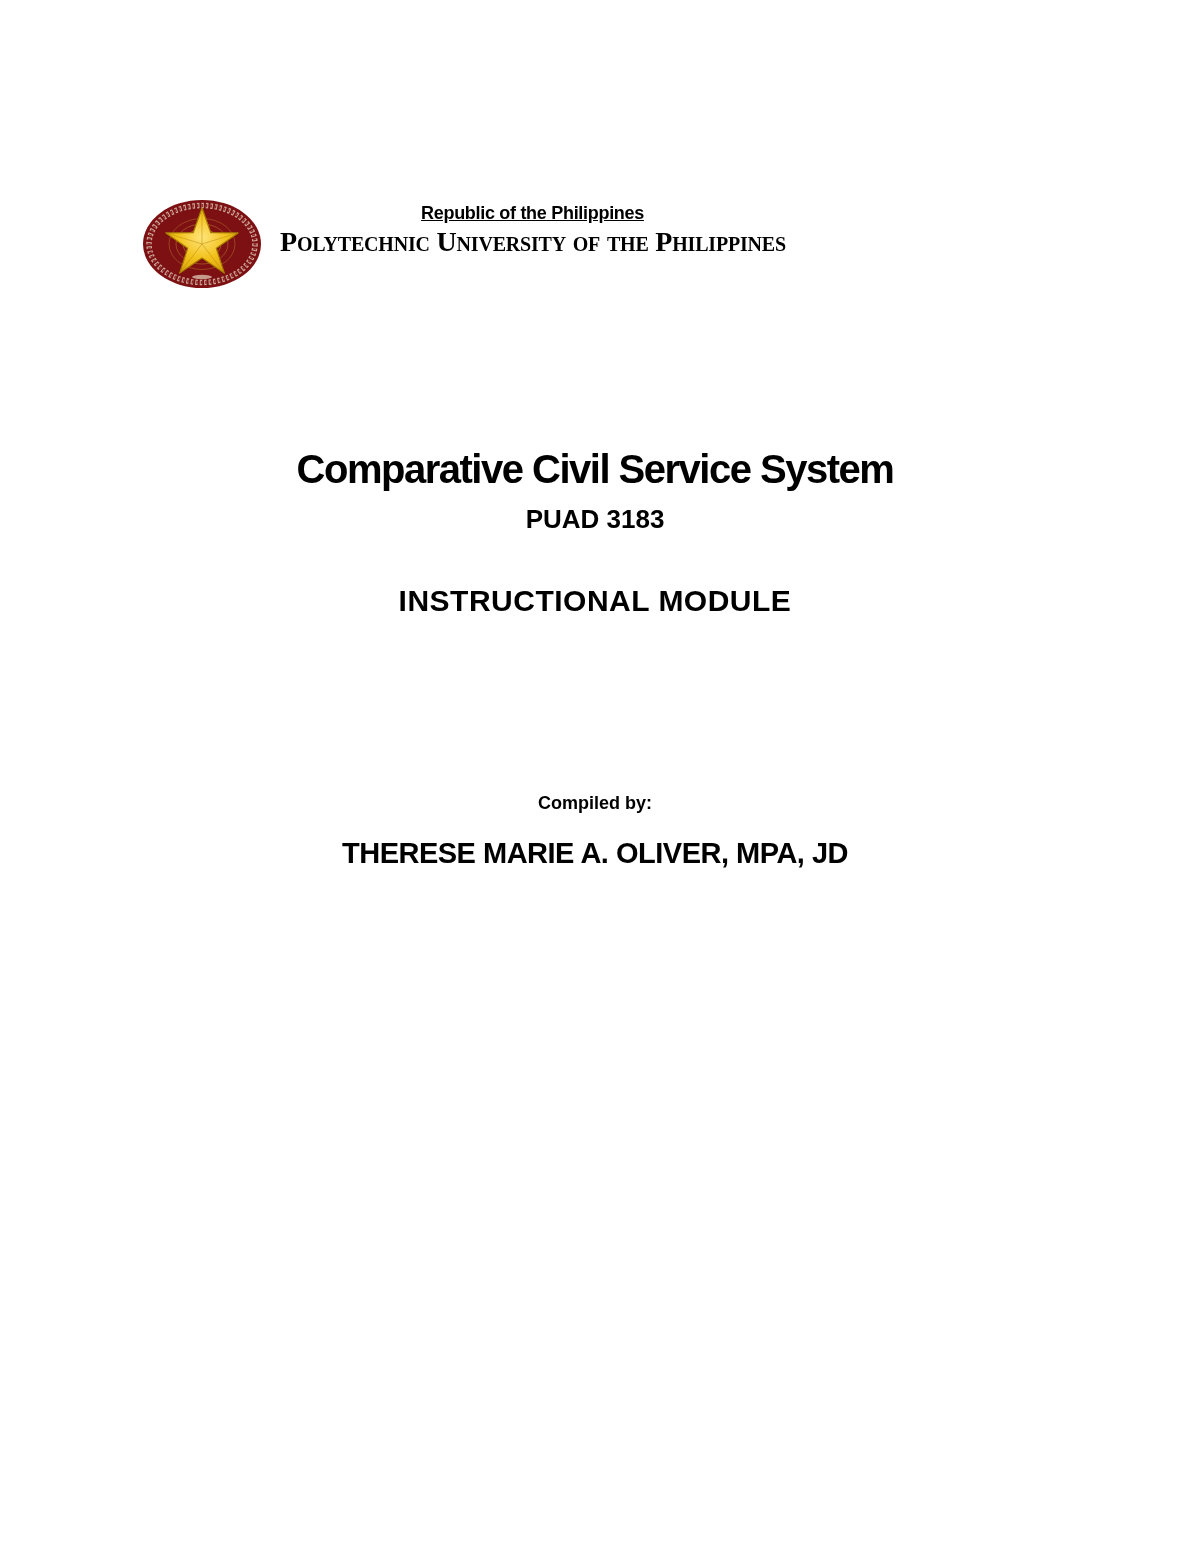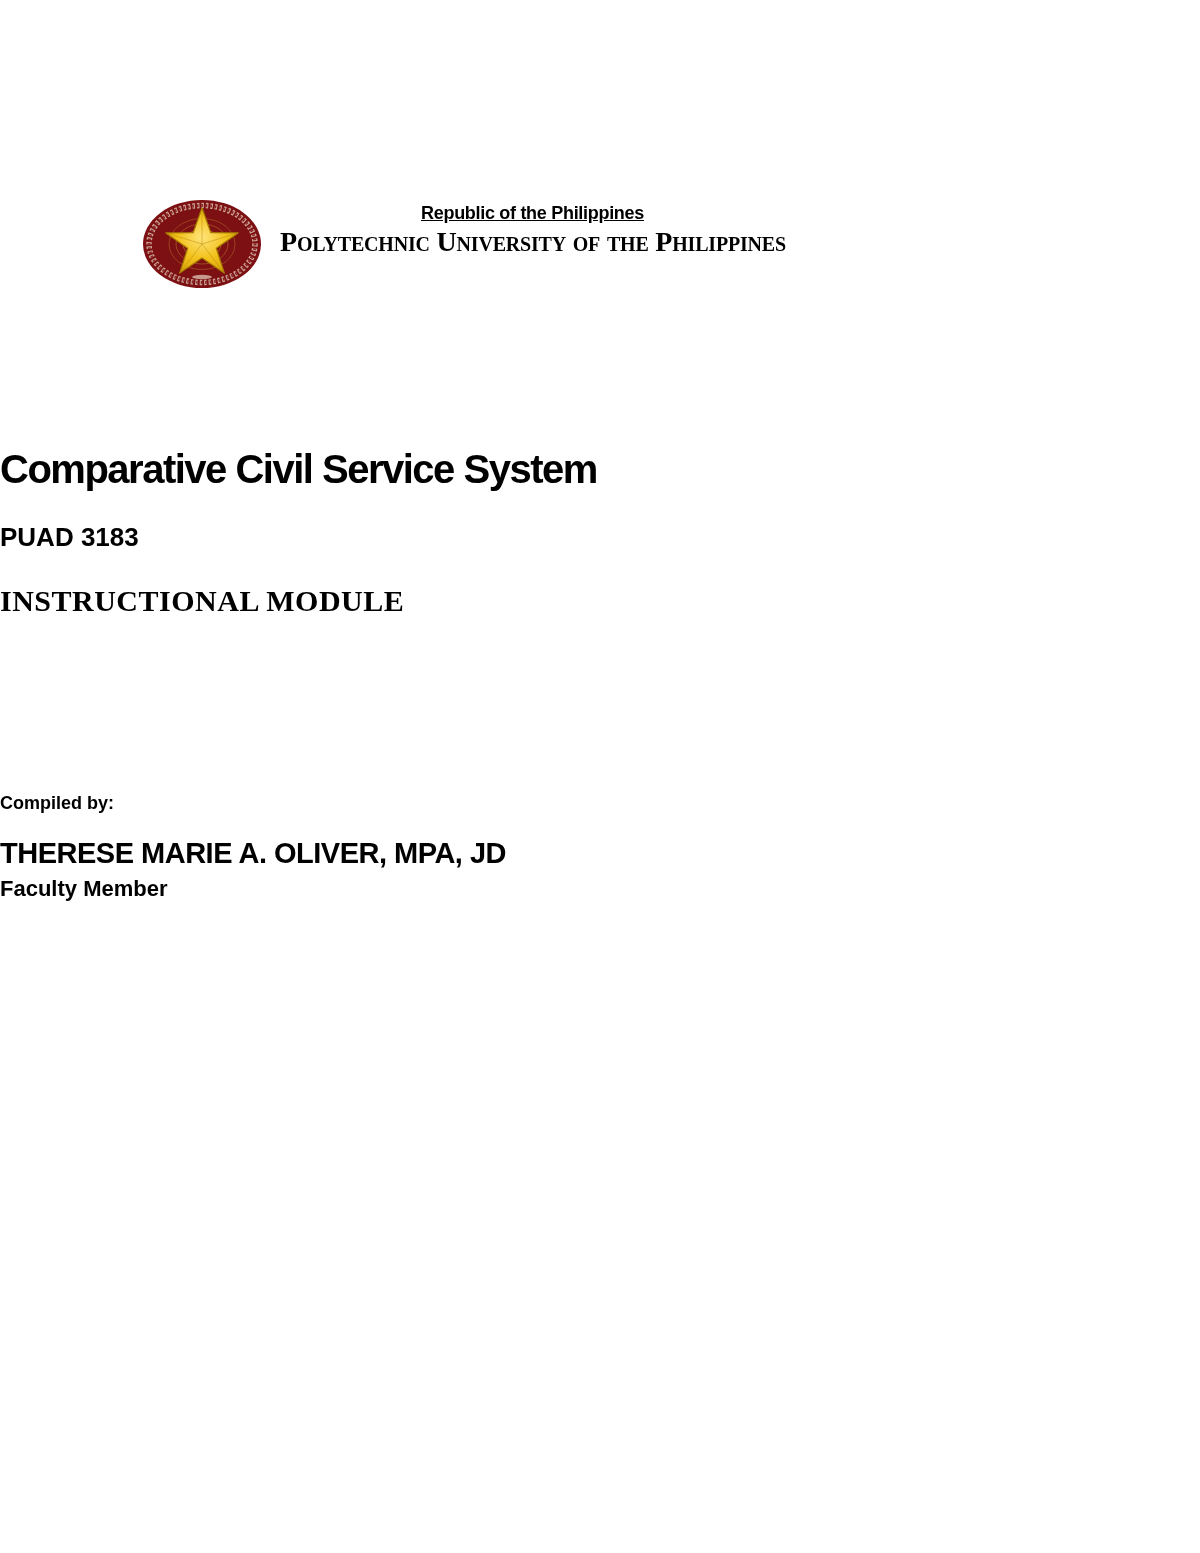--- a/index.html
+++ b/index.html
@@ -59,40 +59,39 @@
     line-height: 38px;
     letter-spacing: -0.6px;
     white-space: nowrap;
   }
 
   
   .centered {
     position: absolute;
     left: 0;
     width: 1190px;
-    text-align: left;
+    text-align: center;
     white-space: nowrap;
   }
   .course-title {
     top: 447px;
     font-size: 40px;
     font-weight: bold;
     letter-spacing: -1.5px;
   }
   .course-code {
-    top: 522px;
+    top: 504px;
     font-size: 26px;
     font-weight: bold;
   }
   .module-label {
     top: 584px;
     font-size: 30px;
     font-weight: bold;
     letter-spacing: 0.5px;
-    font-family: Liberation Serif, serif;
   }
 
   
   .compiled-label {
     top: 793px;
     font-size: 18px;
     font-weight: bold;
   }
   .author-name {
     top: 837px;
@@ -143,15 +142,14 @@
     <div class="header-republic">Republic of the Philippines</div>
     <div class="header-university">Polytechnic University of the Philippines</div>
   </div>
 
   <div class="centered course-title">Comparative Civil Service System</div>
   <div class="centered course-code">PUAD 3183</div>
   <div class="centered module-label">INSTRUCTIONAL MODULE</div>
 
   <div class="centered compiled-label">Compiled by:</div>
   <div class="centered author-name">THERESE MARIE A. OLIVER, MPA, JD</div>
-  <div class="centered author-role">Faculty Member</div>
 
 </div>
 
 </body></html>

